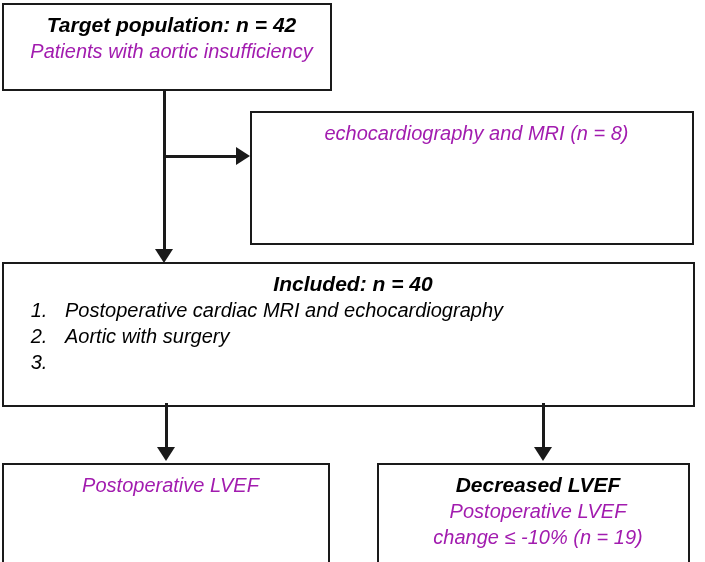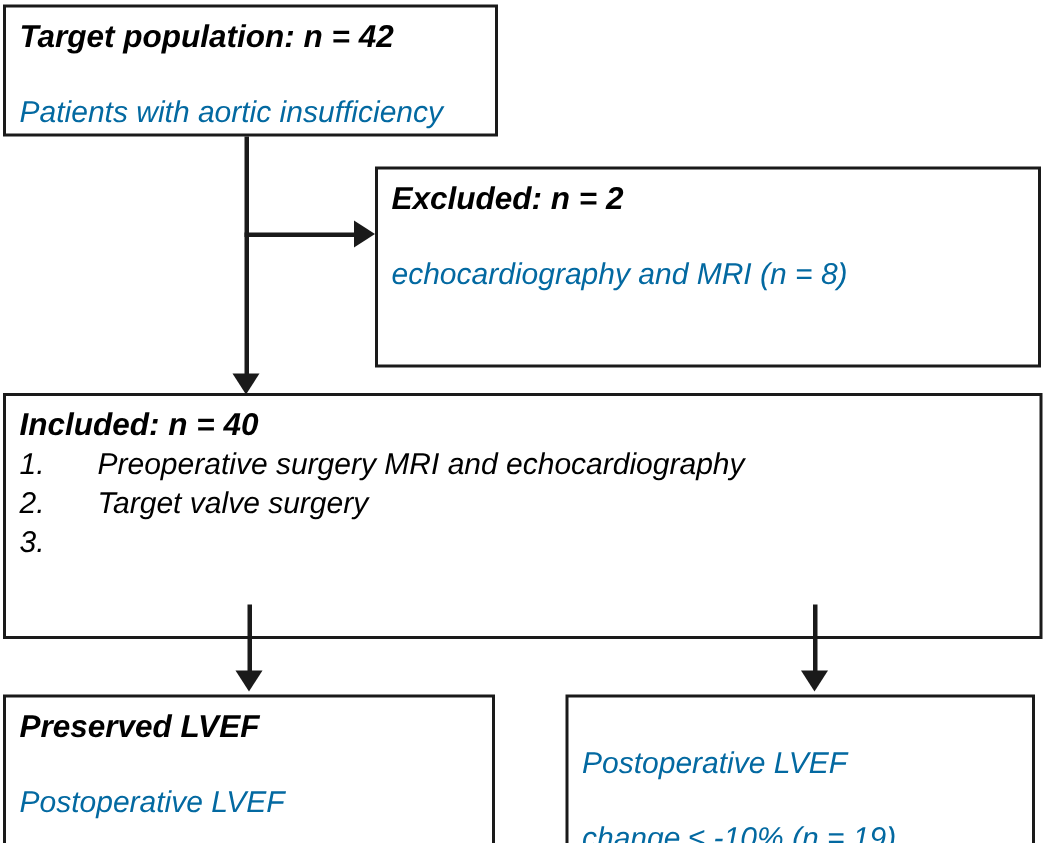--- a/index.html
+++ b/index.html
@@ -18,42 +18,42 @@
     overflow: hidden;
   }
   .box {
     position: absolute;
     box-sizing: border-box;
     border: 2px solid #1a1a1a;
     background: #ffffff;
   }
   .box-inner {
     padding: 7px 0 0 9px;
+    text-align: center;
   }
   .title {
     font-style: italic;
     font-weight: bold;
     font-size: 21px;
     line-height: 26px;
     color: #000000;
     white-space: nowrap;
   }
   .body-line {
     font-style: italic;
     font-weight: normal;
     font-size: 20px;
     line-height: 26px;
-    color: #0369a1;
+    color: #a21caf;
     white-space: nowrap;
-    margin-top: 24px;
   }
   
   #box-target   { left: 2px;   top: 3px;   width: 330px; height: 88px; }
   #box-excluded { left: 250px; top: 111px; width: 444px; height: 134px; }
-  #box-included { left: 2px;   top: 262px; width: 693px; height: 164px; }
+  #box-included { left: 2px;   top: 262px; width: 693px; height: 145px; }
   #box-preserved{ left: 2px;   top: 463px; width: 328px; height: 105px; }
   #box-decreased{ left: 377px; top: 463px; width: 313px; height: 105px; }
 
   
   .num-list {
     margin: 0;
     padding: 0;
     list-style: none;
   }
   .num-list li {
@@ -119,56 +119,55 @@
     </div>
   </div>
 
   <div class="vline" id="trunk-main"></div>
   <div class="hline" id="branch-h"></div>
   <div class="arrow-right" id="branch-arrow"></div>
   <div class="arrow-down" id="trunk-arrow"></div>
 
   <div class="box" id="box-excluded">
     <div class="box-inner">
-      <div class="title">Excluded: n = 2</div>
       <div class="body-line">echocardiography and MRI (n = 8)</div>
     </div>
   </div>
 
   <div class="box" id="box-included">
     <div class="box-inner">
       <div class="title">Included: n = 40</div>
       <ol class="num-list">
         <li>
           <span class="num">1.</span>
-          <span class="txt">Preoperative surgery MRI and echocardiography</span>
+          <span class="txt">Postoperative cardiac MRI and echocardiography</span>
         </li>
         <li>
           <span class="num">2.</span>
-          <span class="txt">Target valve surgery</span>
+          <span class="txt">Aortic with surgery</span>
         </li>
         <li>
           <span class="num">3.</span>
         </li>
       </ol>
     </div>
   </div>
 
   <div class="vline" id="leg-left"></div>
   <div class="arrow-down" id="leg-left-arrow"></div>
   <div class="vline" id="leg-right"></div>
   <div class="arrow-down" id="leg-right-arrow"></div>
 
   <div class="box" id="box-preserved">
     <div class="box-inner">
-      <div class="title">Preserved LVEF</div>
       <div class="body-line">Postoperative LVEF</div>
     </div>
   </div>
 
   <div class="box" id="box-decreased">
     <div class="box-inner">
+      <div class="title">Decreased LVEF</div>
       <div class="body-line">Postoperative LVEF</div>
       <div class="body-line">change ≤ -10% (n = 19)</div>
     </div>
   </div>
 
 </div>
 
 </body></html>

